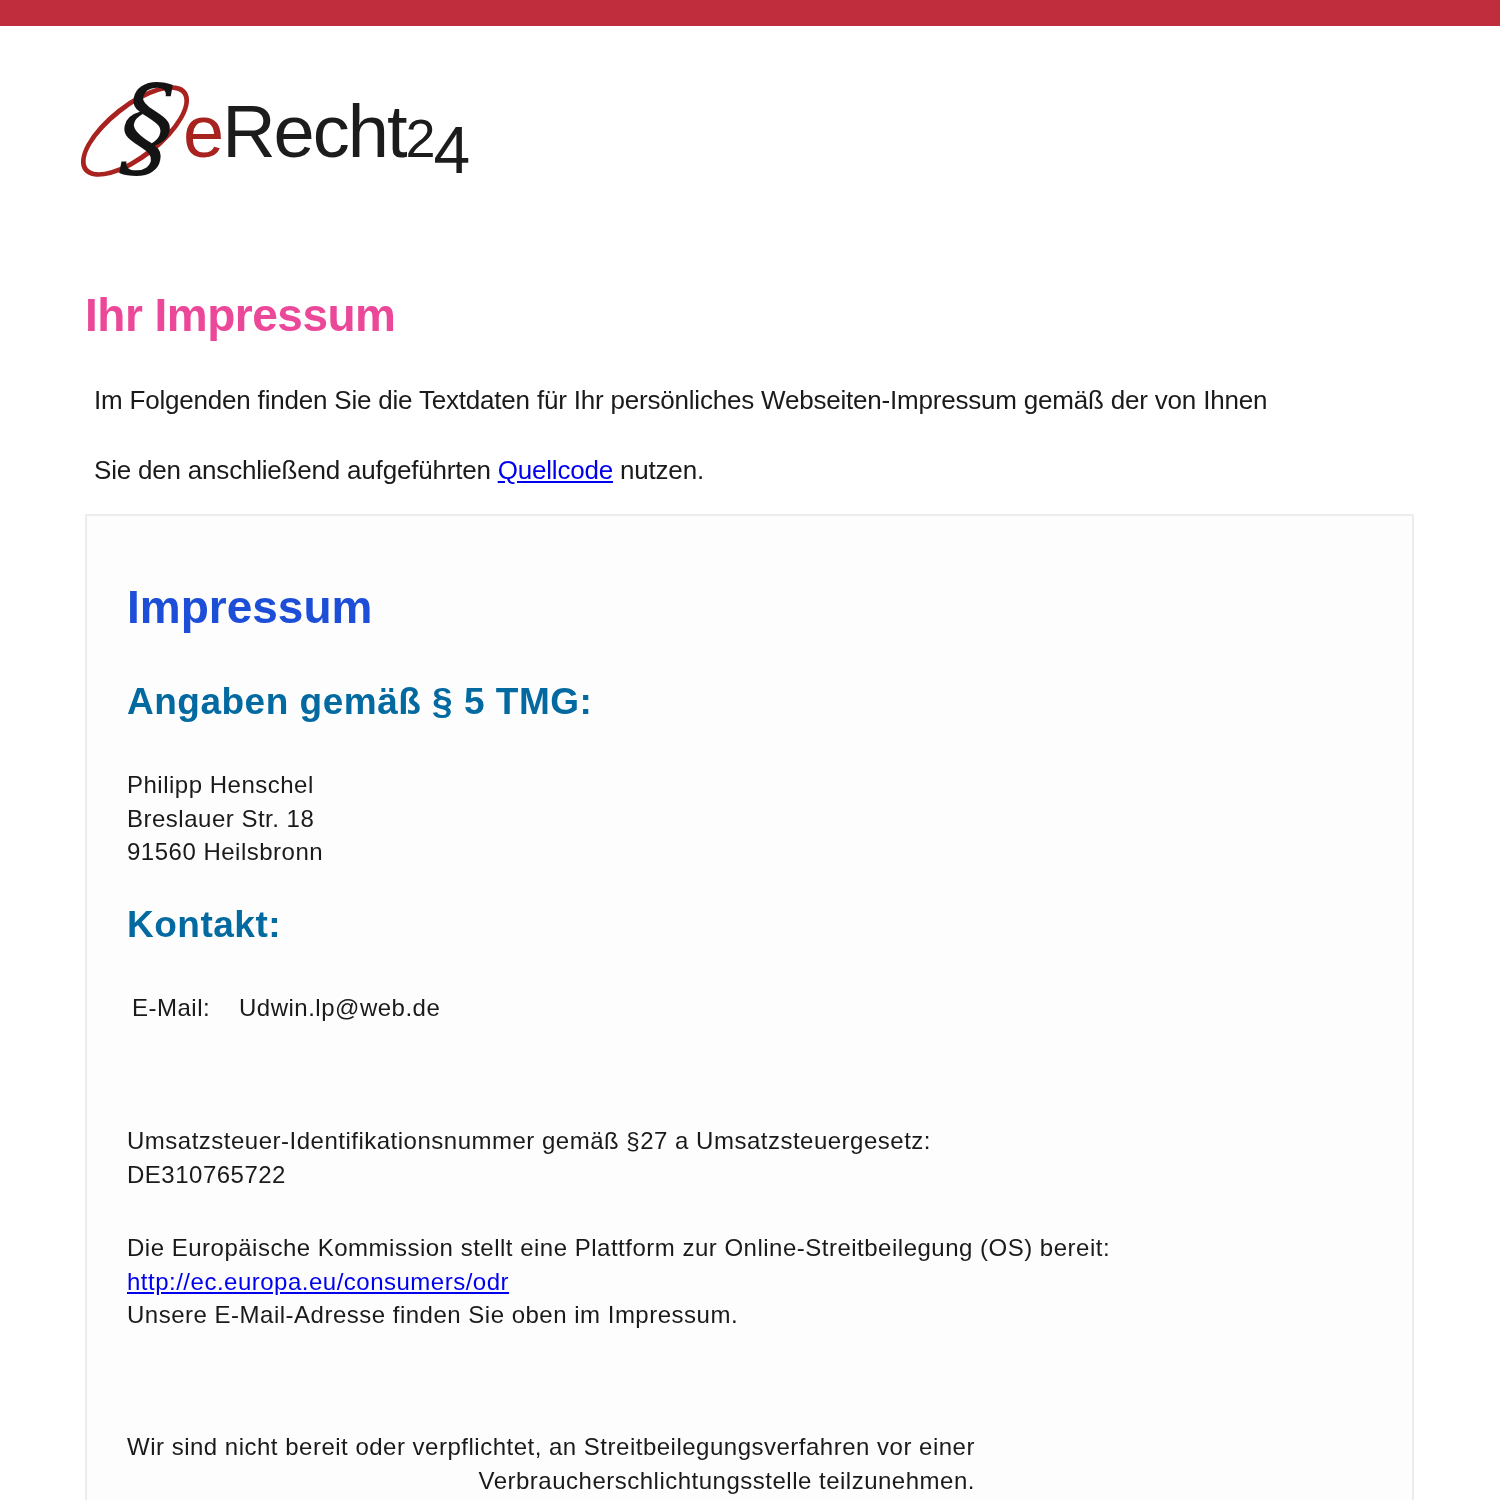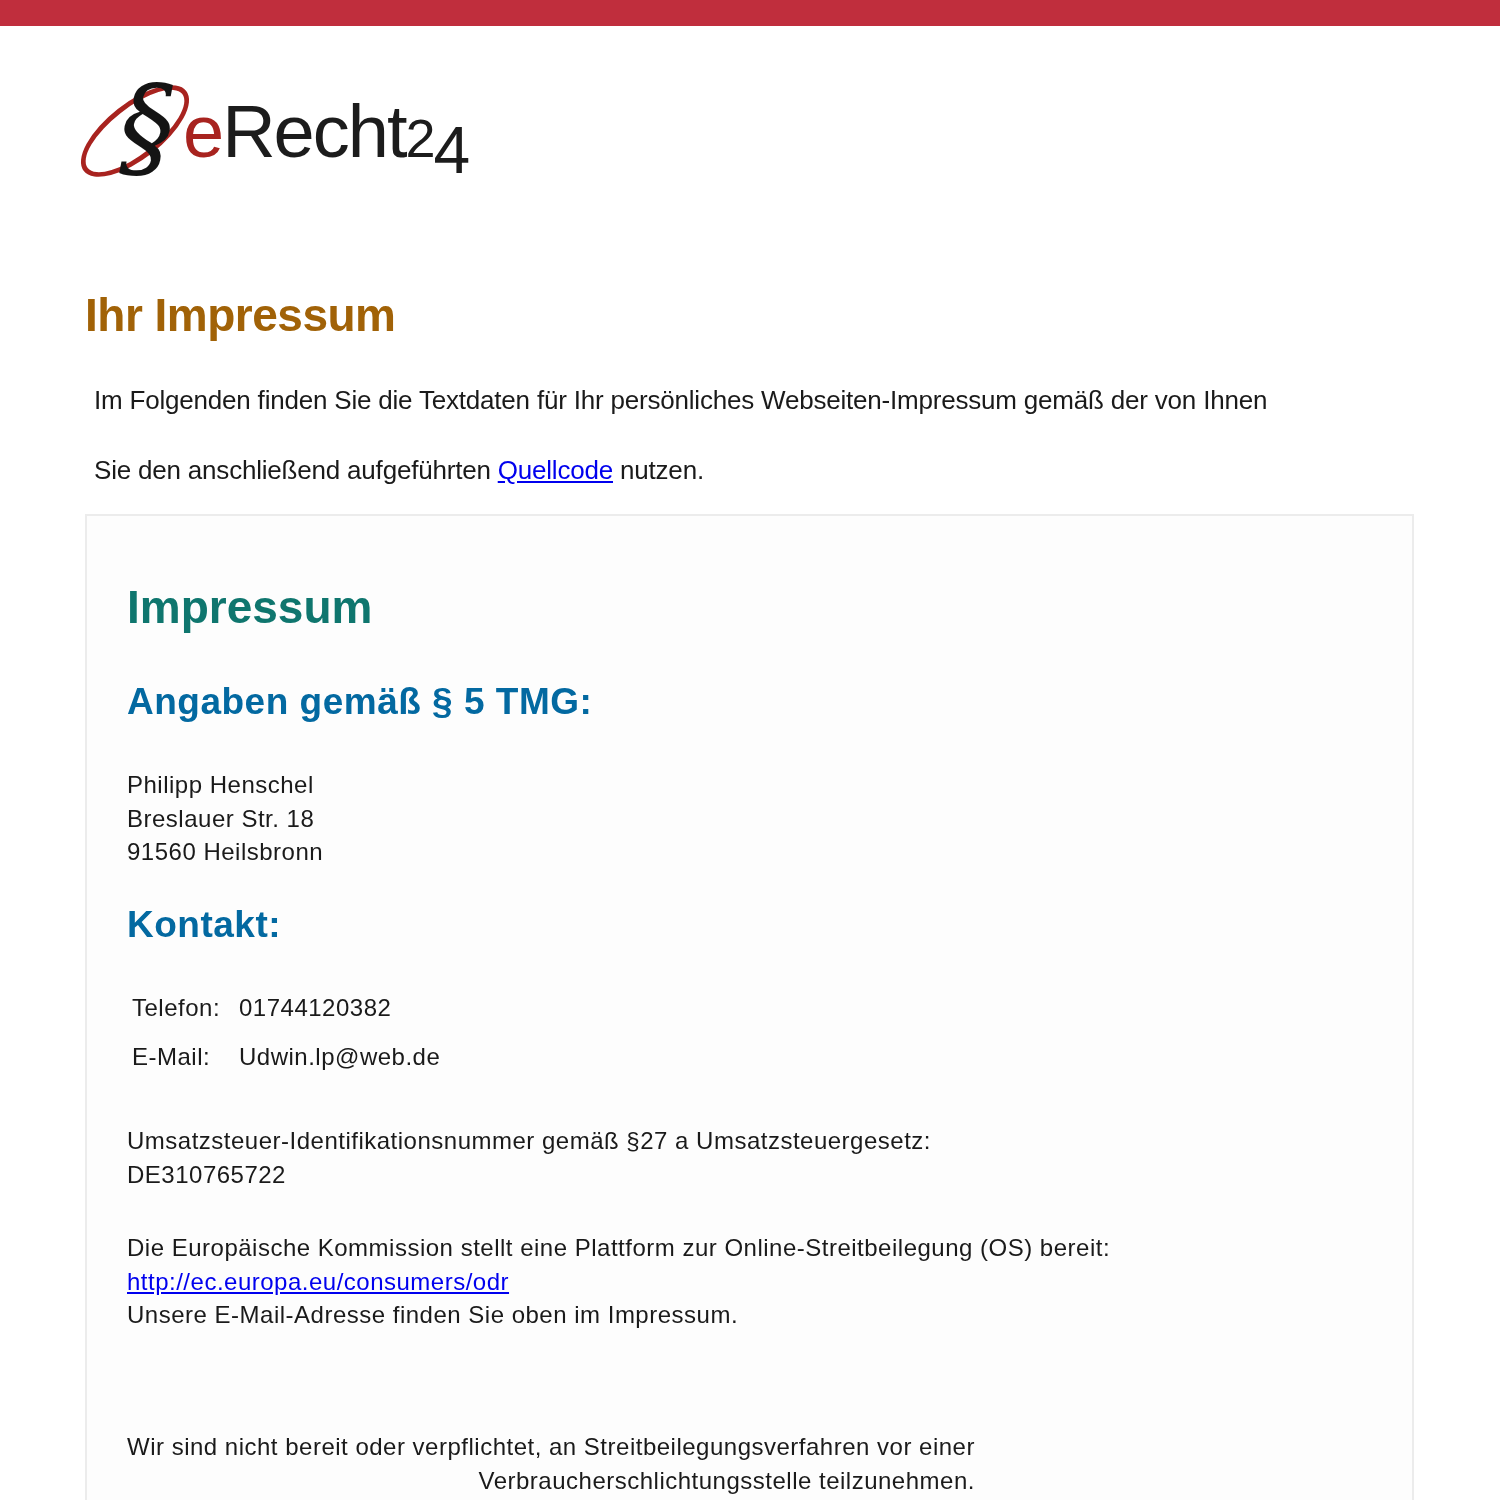--- a/index.html
+++ b/index.html
@@ -30,36 +30,36 @@
     font-size:74px;line-height:74px;letter-spacing:-2px;color:#1c1c1c;
     white-space:nowrap;
     margin-left:8px;
   }
   .logo-e{color:var(--logo_red,#a8231f);}
   .logo-d2{font-size:54px;}
   .logo-d4{font-size:66px;position:relative;top:16px;}
   
   .page-title{
     position:absolute;left:85px;top:288px;margin:0;
-    font-size:46px;font-weight:bold;color:#a16207;letter-spacing:-0.5px;
+    font-size:46px;font-weight:bold;color:#ec4899;letter-spacing:-0.5px;
   }
   .intro{
     position:absolute;left:94px;top:383px;margin:0;
     font-size:26px;line-height:35px;letter-spacing:-0.2px;white-space:nowrap;
   }
   a{color:var(--link_blue,#0000ee);text-decoration:underline;cursor:pointer;}
   
   .box{
     position:absolute;left:85px;top:514px;width:1329px;height:1046px;
     box-sizing:border-box;border:2px solid var(--box_border,#ececec);
     background:var(--box_bg,#fdfdfd);
   }
   .box-title{
     position:absolute;left:40px;top:64px;margin:0;
-    font-size:46px;font-weight:bold;color:#0f766e;
+    font-size:46px;font-weight:bold;color:#1d4ed8;
   }
   .h2{
     position:absolute;left:40px;margin:0;
     font-size:37px;font-weight:bold;color:#0369a1;letter-spacing:0.5px;
   }
   .h2-tmg{top:165px;}
   .h2-kontakt{top:388px;}
   .body-text{font-size:24px;line-height:33.5px;letter-spacing:0.5px;white-space:nowrap;}
   .address{position:absolute;left:40px;top:252px;}
   .contact{position:absolute;left:45px;top:475px;}
@@ -94,23 +94,20 @@
   <div class="address body-text">
     <div>Philipp Henschel</div>
     <div>Breslauer Str. 18</div>
     <div>91560 Heilsbronn</div>
   </div>
 
   <h2 class="h2 h2-kontakt">Kontakt:</h2>
 
   <div class="contact body-text">
     <div class="contact-row">
-      <span class="contact-label">Telefon:</span><span>01744120382</span>
-    </div>
-    <div class="contact-row">
       <span class="contact-label">E-Mail:</span><span>Udwin.lp@web.de</span>
     </div>
   </div>
 
   <div class="vat body-text">
     <div>Umsatzsteuer-Identifikationsnummer gemäß §27 a Umsatzsteuergesetz:</div>
     <div>DE310765722</div>
   </div>
 
   <div class="odr body-text">

